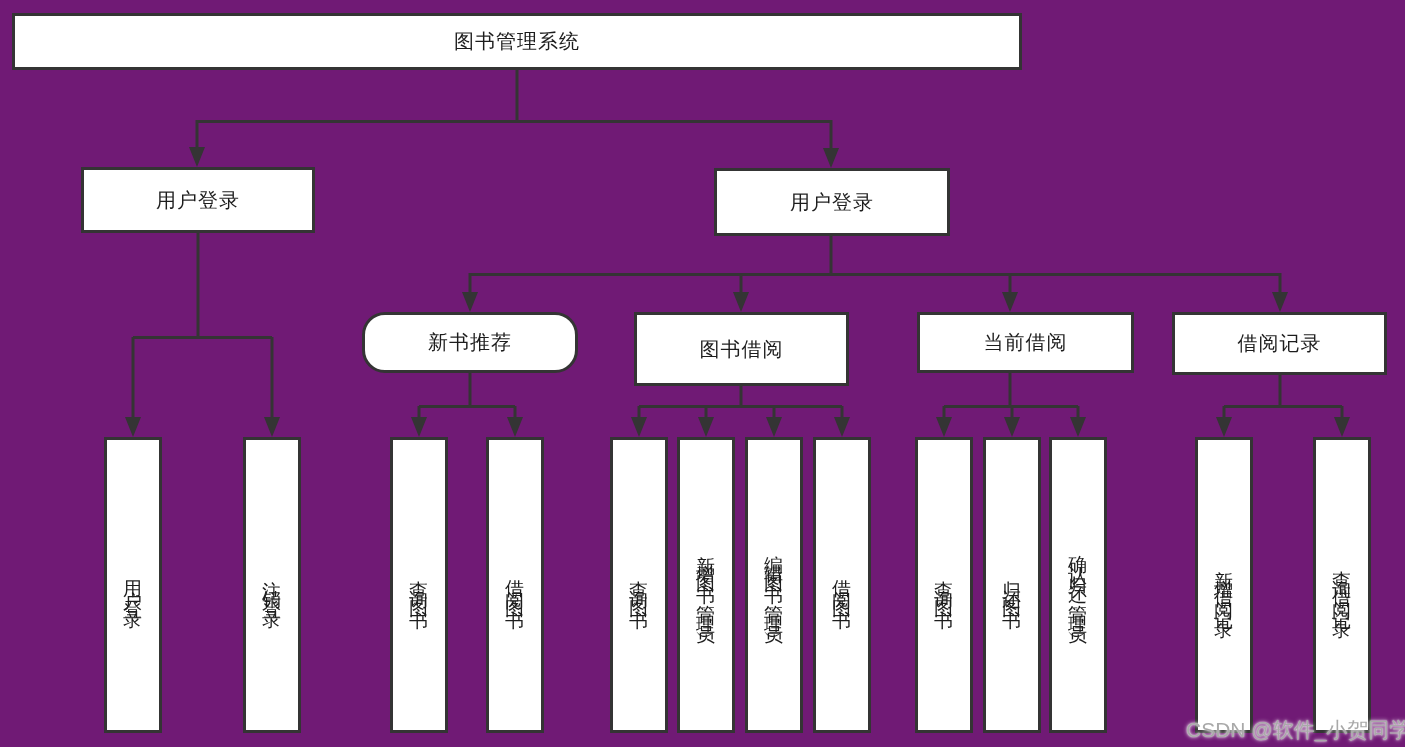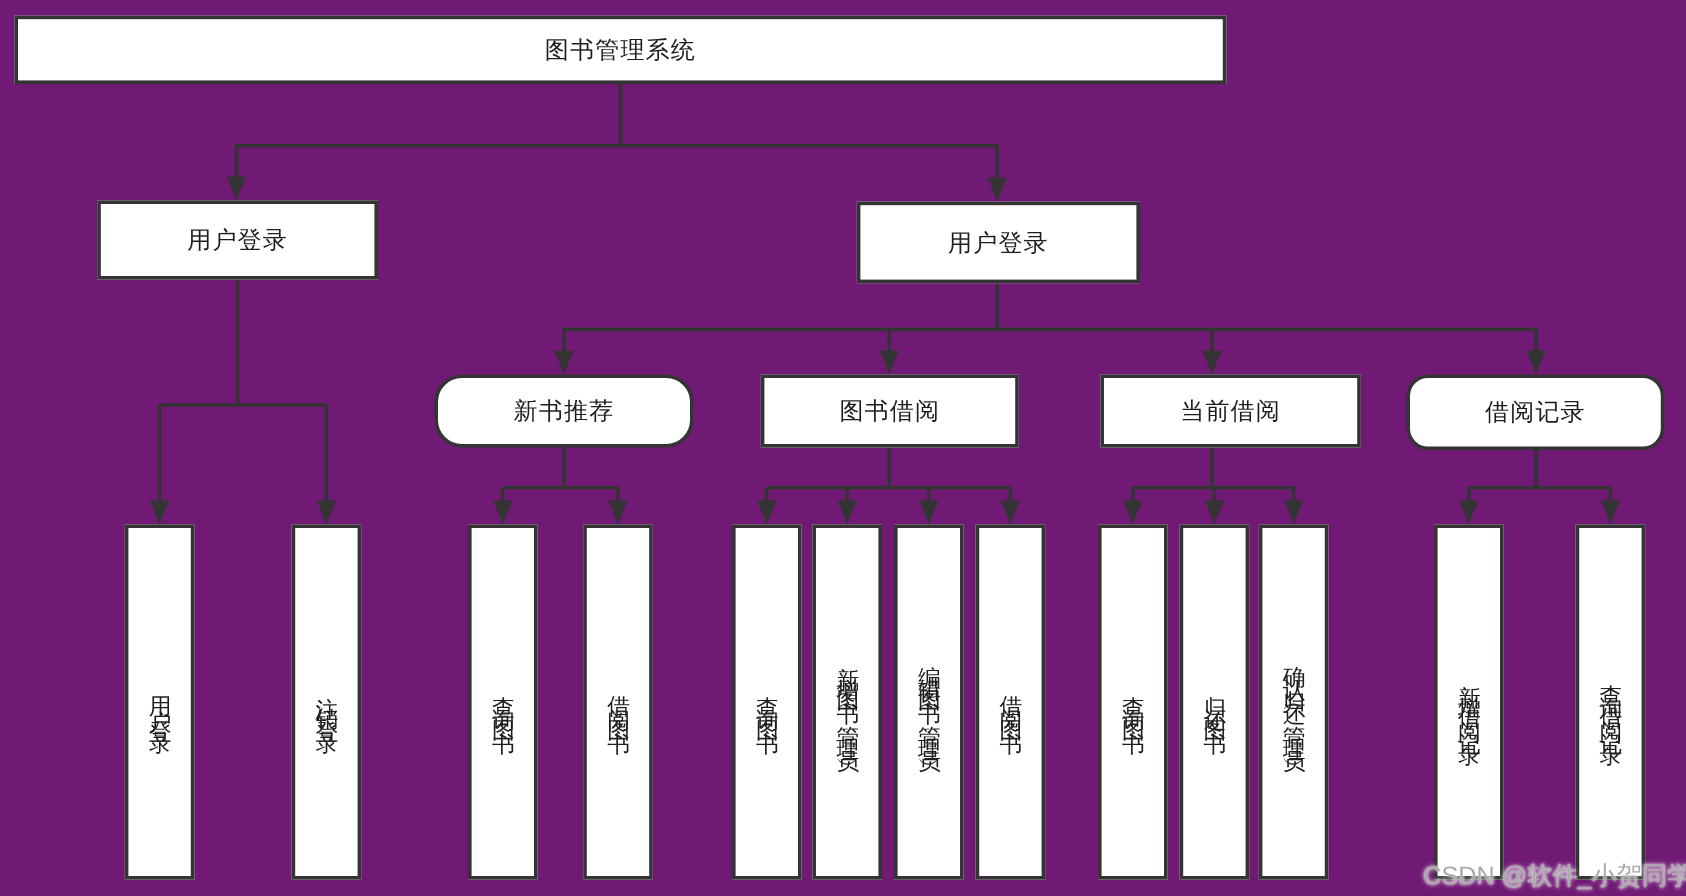--- a/index.html
+++ b/index.html
@@ -128,27 +128,27 @@
   <div class="node h-node" style="left:81px; top:167px; width:234px; height:66px;">
     <span>用户登录</span>
   </div>
   <div class="node h-node" style="left:714px; top:168px; width:236px; height:68px;">
     <span>用户登录</span>
   </div>
 
   <div class="node h-node" style="left:362px; top:312px; width:216px; height:61px;border-radius:23px;">
     <span>新书推荐</span>
   </div>
-  <div class="node h-node" style="left:634px; top:312px; width:215px; height:61px;">
+  <div class="node h-node" style="left:634px; top:312px; width:215px; height:74px;">
     <span>图书借阅</span>
   </div>
   <div class="node h-node" style="left:903px; top:312px; width:217px; height:61px;margin-left:14px;">
     <span>当前借阅</span>
   </div>
-  <div class="node h-node" style="left:1172px; top:312px; width:215px; height:63px;border-radius:18px;">
+  <div class="node h-node" style="left:1172px; top:312px; width:215px; height:63px;">
     <span>借阅记录</span>
   </div>
 
   <div class="node v-node" style="left:104px; top:437px;">
     <span class="v-label">用户登录</span>
   </div>
   <div class="node v-node" style="left:243px; top:437px;">
     <span class="v-label">注销登录</span>
   </div>
 

